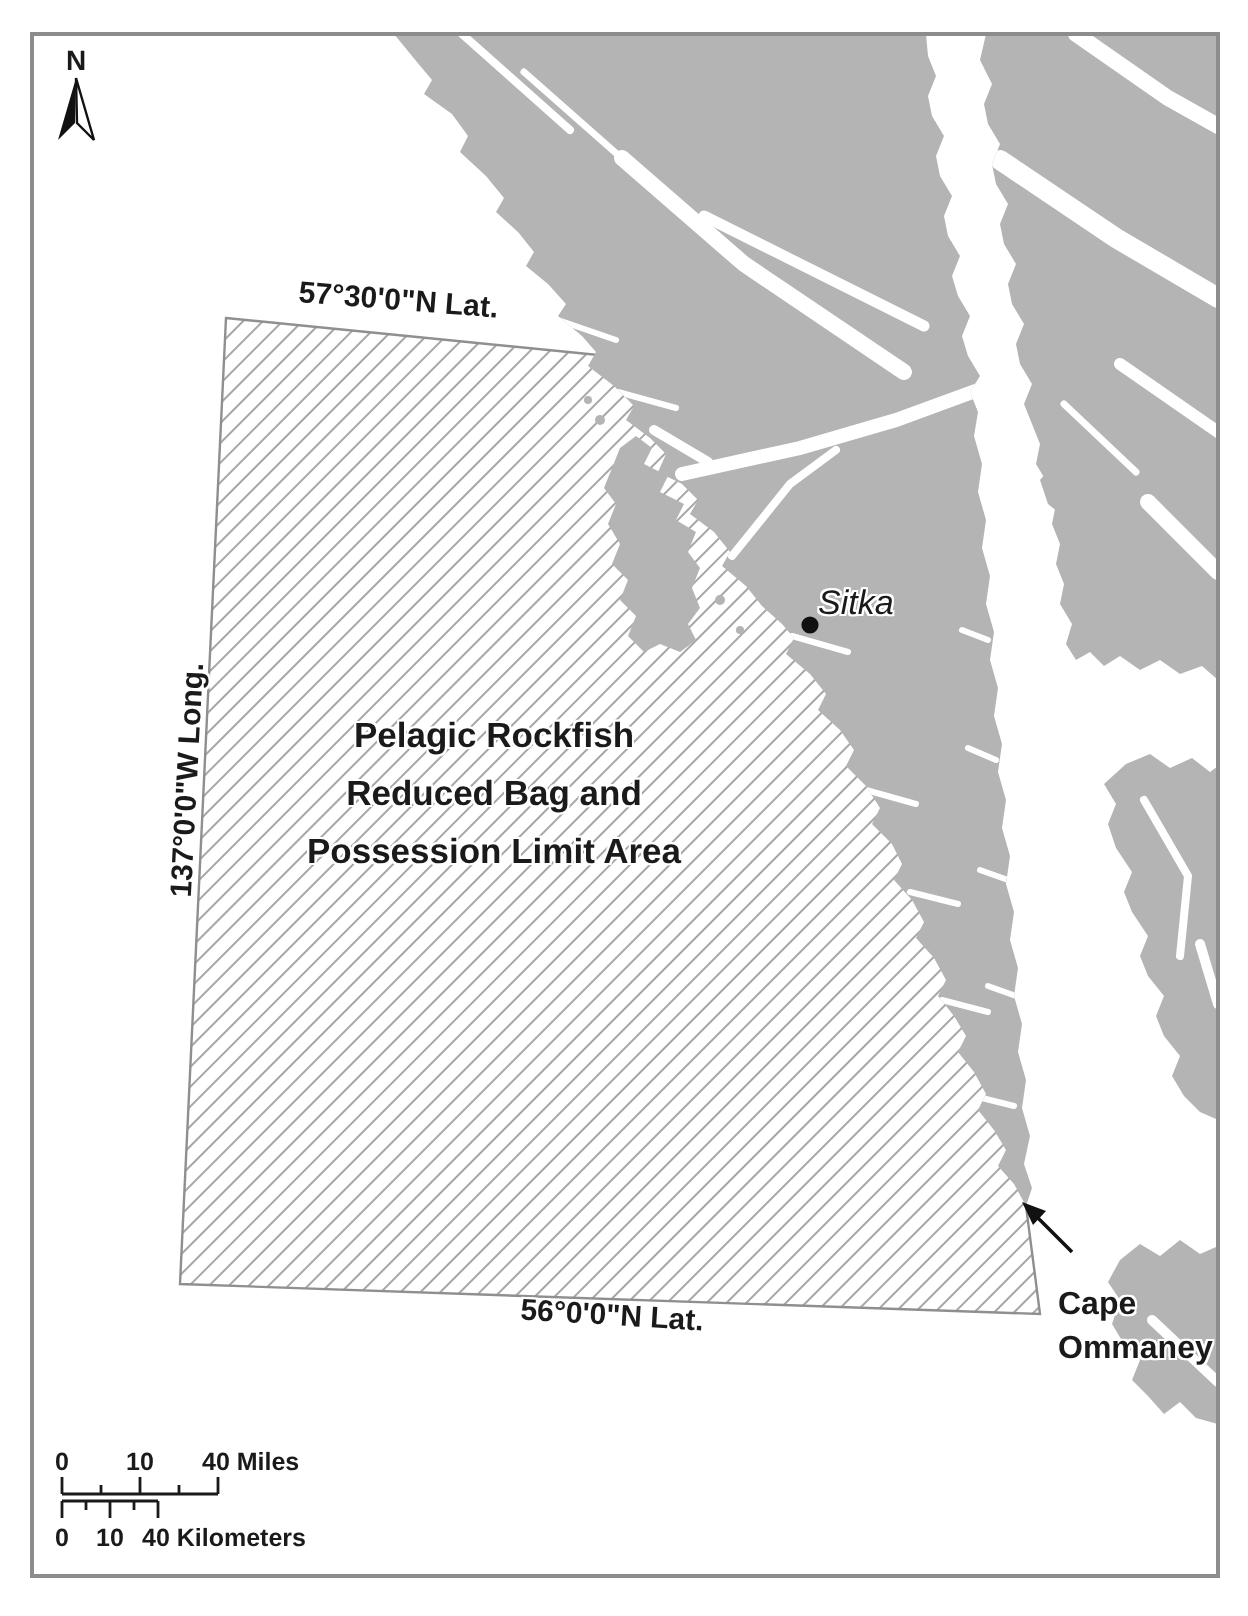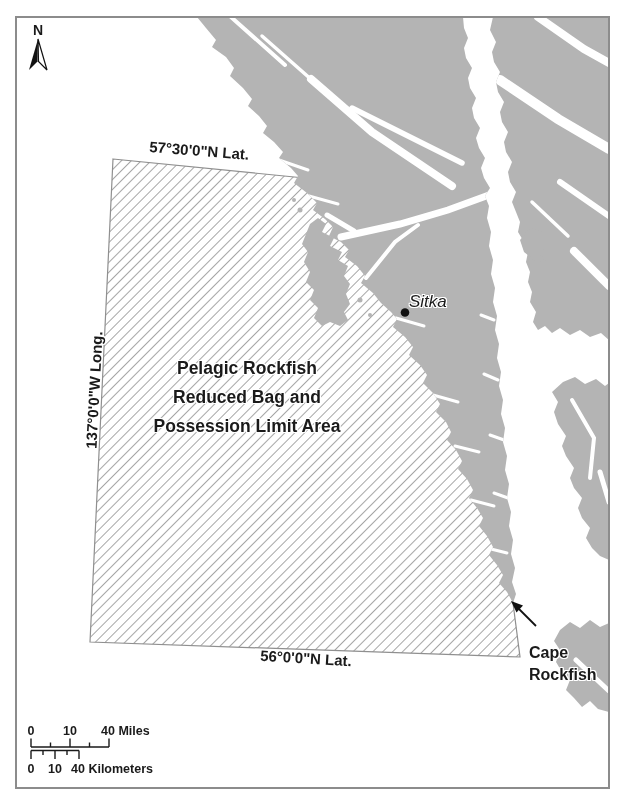--- a/index.html
+++ b/index.html
@@ -130,21 +130,21 @@
   <div class="lbl area-label">
     <div>Pelagic Rockfish</div>
     <div>Reduced Bag and</div>
     <div>Possession Limit Area</div>
   </div>
 
   <div class="lbl sitka">Sitka</div>
 
   <div class="lbl cape">
     <div>Cape</div>
-    <div>Rockfish</div>
+    <div>Ommaney</div>
   </div>
 
   <div class="lbl sb c" style="left:31px;top:731px;">0</div>
   <div class="lbl sb c" style="left:70px;top:731px;">10</div>
   <div class="lbl sb l" style="left:101px;top:731px;">40 Miles</div>
 
   <div class="lbl sb c" style="left:31px;top:769px;">0</div>
   <div class="lbl sb c" style="left:55px;top:769px;">10</div>
   <div class="lbl sb l" style="left:71px;top:769px;">40 Kilometers</div>
 

